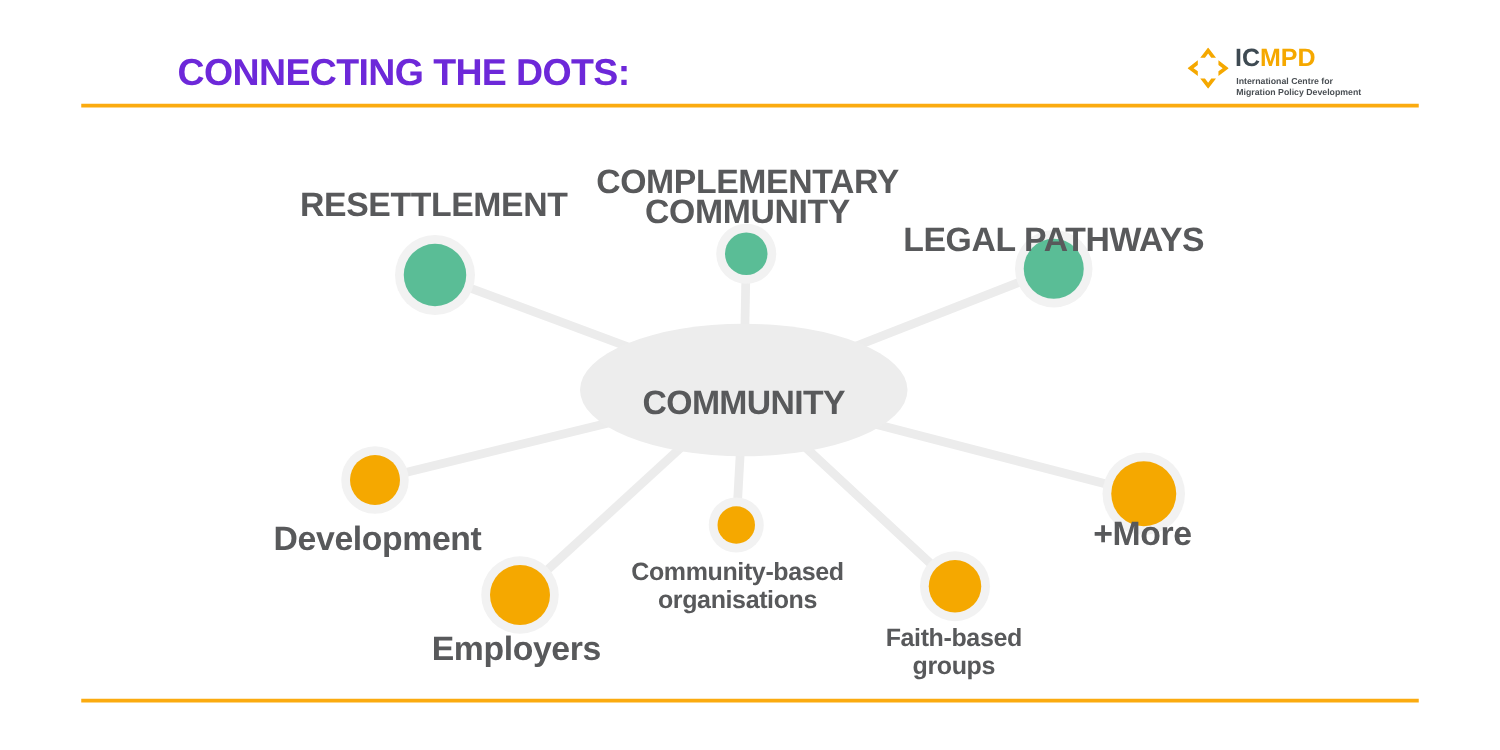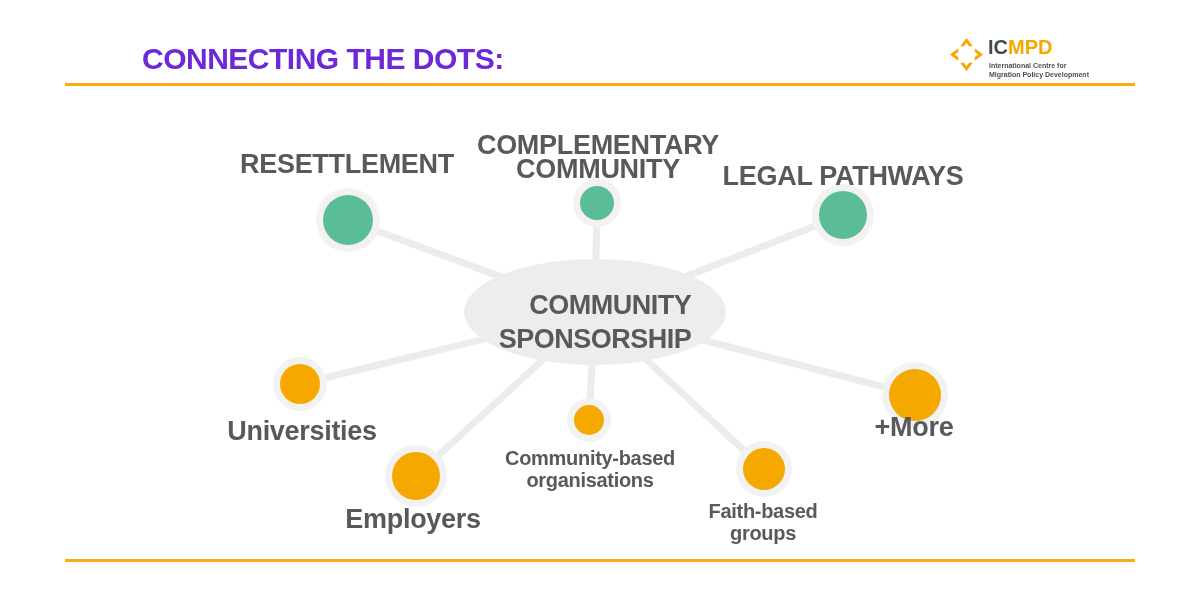--- a/index.html
+++ b/index.html
@@ -115,35 +115,34 @@
     <circle cx="843" cy="215" r="24" fill="#5ABD96"></circle>
     <circle cx="300" cy="384" r="20" fill="#F5A800"></circle>
     <circle cx="416" cy="476" r="24" fill="#F5A800"></circle>
     <circle cx="589" cy="420" r="15" fill="#F5A800"></circle>
     <circle cx="764" cy="469" r="21" fill="#F5A800"></circle>
     <circle cx="915" cy="395" r="26" fill="#F5A800"></circle>
   </svg>
 
   <div class="center-label">
     <div>COMMUNITY</div>
-    <div>SPONSORSHIP</div>
   </div>
 
   <div class="node-label" style="left:347px; top:164px;">
     <div>RESETTLEMENT</div>
   </div>
   <div class="node-label" style="left:598px; top:157px;">
     <div>COMPLEMENTARY</div>
     <div>COMMUNITY</div>
   </div>
-  <div class="node-label" style="left:843px; top:176px;">
+  <div class="node-label" style="left:843px; top:192px;">
     <div>LEGAL PATHWAYS</div>
   </div>
   <div class="node-label" style="left:302px; top:431px;">
-    <div>Universities</div>
+    <div>Development</div>
   </div>
   <div class="node-label" style="left:413px; top:519px;">
     <div>Employers</div>
   </div>
   <div class="node-label" style="left:590px; top:469px; line-height:22px; font-size:20px;">
     <div>Community-based</div>
     <div>organisations</div>
   </div>
   <div class="node-label" style="left:763px; top:522px; line-height:22px; font-size:20px;">
     <div>Faith-based</div>

